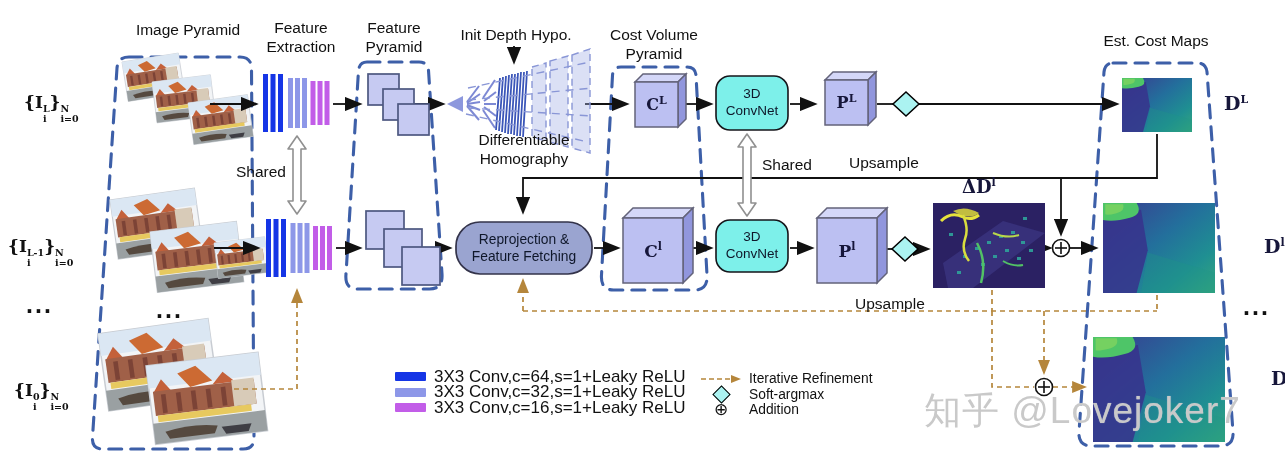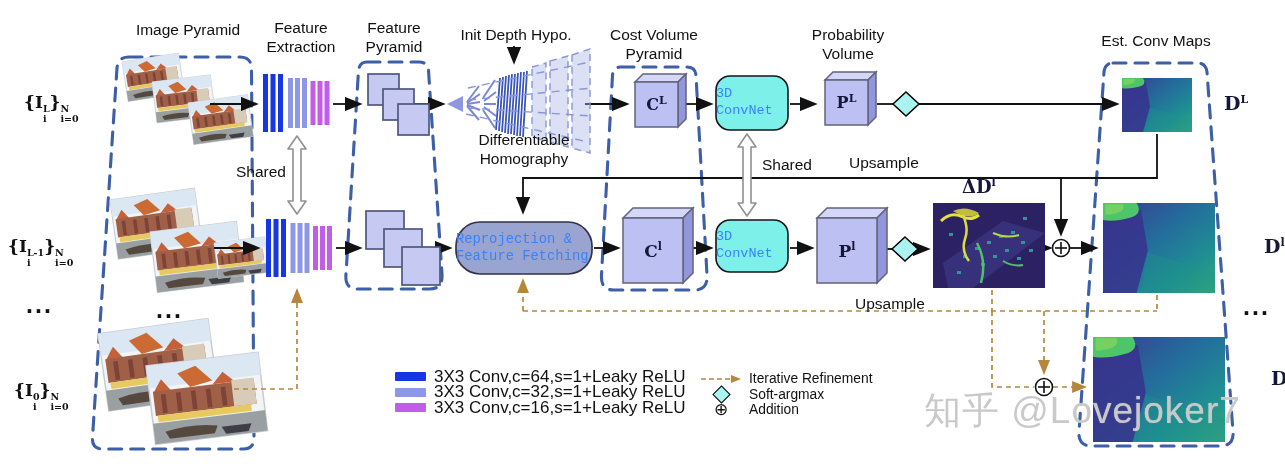--- a/index.html
+++ b/index.html
@@ -14,22 +14,22 @@
           font-family:"Liberation Sans",sans-serif;color:#111;}
   .art{position:absolute;left:0;top:0;z-index:1;}
   .lbl{position:absolute;z-index:10;text-align:center;font-size:15.5px;line-height:1.2;color:#111;white-space:nowrap;}
   .lbl .ln{display:block;}
   .mathlbl{position:absolute;z-index:10;font-family:"DejaVu Serif",serif;font-weight:bold;font-size:17px;color:#111;white-space:nowrap;}
   .stk{display:inline-flex;flex-direction:column;align-items:flex-start;font-size:9.5px;line-height:1.05;vertical-align:-4px;font-weight:bold;}
   .stk .t,.stk .b{display:block;font-style:normal;}
   .cubelbl{position:absolute;z-index:10;display:flex;align-items:center;justify-content:center;
            font-family:"DejaVu Serif",serif;font-weight:bold;color:#16163a;}
   .cubelbl sup{font-size:11px;margin-top:-6px;}
-  .boxlbl{position:absolute;z-index:10;display:flex;flex-direction:column;align-items:flex-start;justify-content:center;
-          font-size:13.5px;line-height:1.25;color:#3b82f6;font-family:Liberation Mono, monospace;}
+  .boxlbl{position:absolute;z-index:10;display:flex;flex-direction:column;align-items:center;justify-content:center;
+          font-size:13.5px;line-height:1.25;color:#0f172a;}
   .ellip{position:absolute;z-index:10;font-weight:bold;font-size:25px;letter-spacing:2px;color:#111;}
   .legend-left{position:absolute;left:395px;top:369px;z-index:10;}
   .legend-left .row{display:flex;align-items:center;gap:8px;height:15.6px;}
   .legend-left .swatch{width:31px;height:9px;border-radius:1px;flex:0 0 auto;}
   .legend-left .txt{font-size:17px;white-space:nowrap;}
   .legend-right{position:absolute;left:699px;top:371px;z-index:10;}
   .legend-right .row{display:flex;align-items:center;gap:6px;height:15.6px;}
   .legend-right .sym{width:44px;display:flex;align-items:center;justify-content:center;flex:0 0 auto;}
   .legend-right .txt{font-size:13.8px;white-space:nowrap;}
   .dia-mini{width:11px;height:11px;background:var(--diamond-fill);border:1.5px solid #000;transform:rotate(45deg);}
@@ -317,26 +317,22 @@
       <span class="ln">Feature</span>
       <span class="ln">Pyramid</span>
     </div>
 <div class="lbl" style="left:448px;top:26px;width:136px;">
       <span class="ln">Init Depth Hypo.</span>
     </div>
 <div class="lbl" style="left:606px;top:26px;width:96px;">
       <span class="ln">Cost Volume</span>
       <span class="ln">Pyramid</span>
     </div>
-<div class="lbl" style="left:800px;top:26px;width:96px;">
-      <span class="ln">Probability</span>
-      <span class="ln">Volume</span>
-    </div>
 <div class="lbl" style="left:1090px;top:32px;width:132px;">
-      <span class="ln">Est. Conv Maps</span>
+      <span class="ln">Est. Cost Maps</span>
     </div>
 <div class="lbl" style="left:460px;top:131px;width:128px;text-align:center;">
       <span class="ln">Differentiable</span>
       <span class="ln">Homography</span>
     </div>
 
 <div class="lbl" style="left:236px;top:163px;"><span>Shared</span></div>
 <div class="lbl" style="left:762px;top:156px;"><span>Shared</span></div>
 <div class="lbl" style="left:849px;top:154px;"><span>Upsample</span></div>
 <div class="lbl" style="left:855px;top:295px;"><span>Upsample</span></div>

